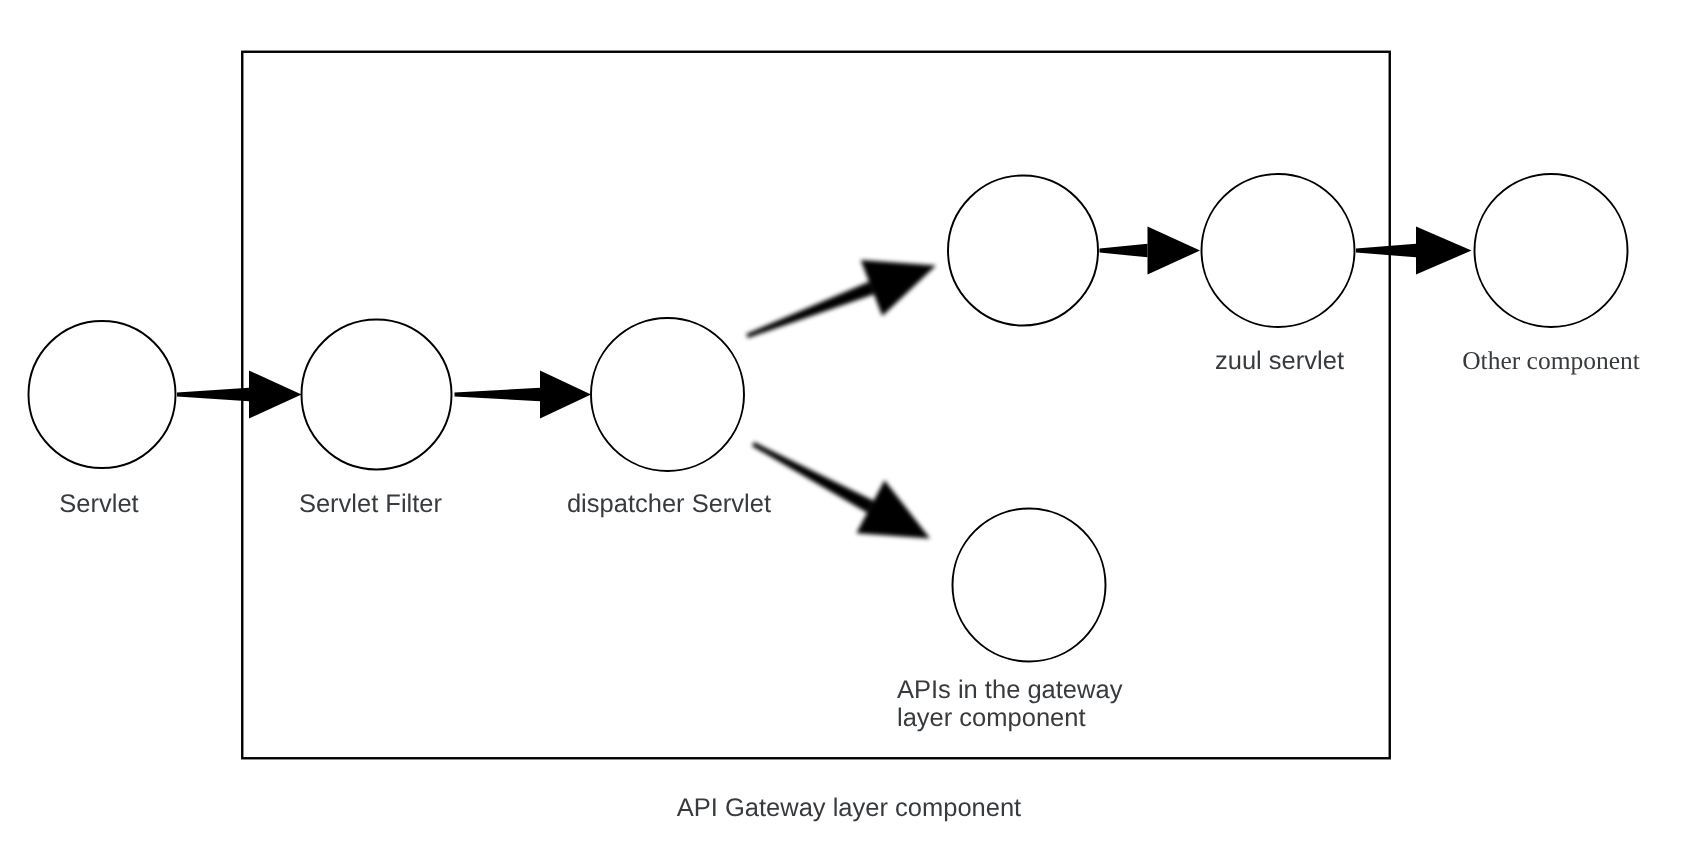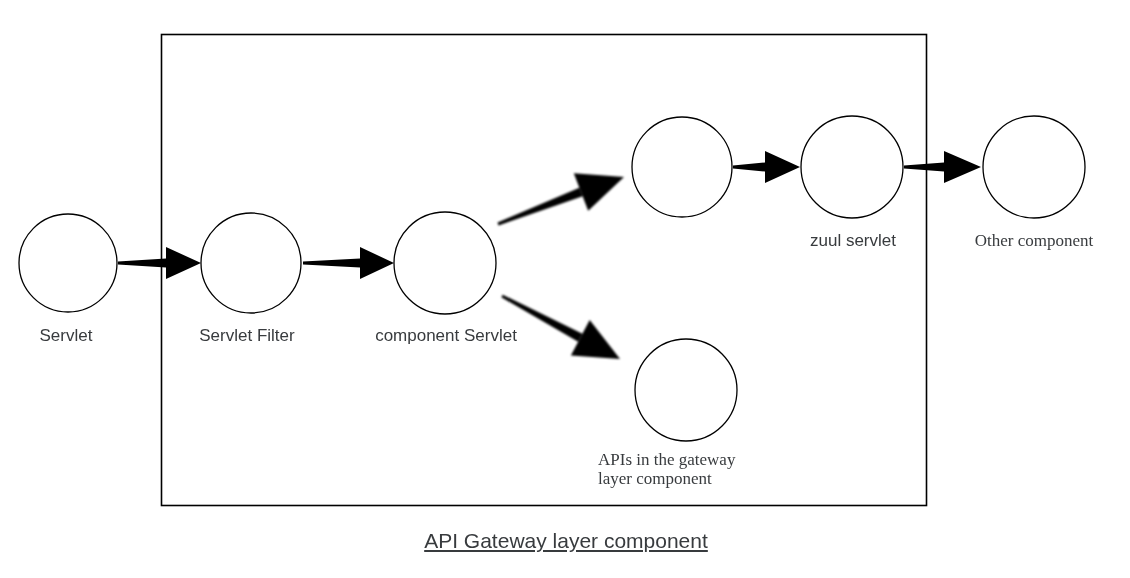--- a/index.html
+++ b/index.html
@@ -24,29 +24,27 @@
     position: absolute;
     color: #383b3e;
     font-size: 17px;
     line-height: 19px;
     text-align: center;
     white-space: nowrap;
   }
   .node-label.wrap {
     white-space: normal;
     text-align: left;
-    font-family: Liberation Serif, serif;
   }
   .boundary-label {
     position: absolute;
     color: #383b3e;
-    font-size: 21px;
+    font-size: 17px;
     text-align: center;
     white-space: nowrap;
-    text-decoration: underline;
   }
 </style>
 </head>
 <body>
 
 <div class="canvas">
 
   <svg class="diagram-svg" width="1130" height="578" viewBox="0 0 1130 578">
     <defs>
       <filter id="softblur" x="-20%" y="-20%" width="140%" height="140%">
@@ -92,21 +90,21 @@
     <g fill="#000000">
       <polygon points="904,165.6 944,162.5 944,171.5 904,168.4"></polygon>
       <polygon points="944,151 981,167 944,183"></polygon>
     </g>
   </svg>
 
   <div class="node-label" style="left:16px; top:326px; width:100px;">Servlet</div>
 
   <div class="node-label" style="left:172px; top:326px; width:150px;">Servlet Filter</div>
 
-  <div class="node-label" style="left:346px; top:326px; width:200px;">component Servlet</div>
+  <div class="node-label" style="left:346px; top:326px; width:200px;">dispatcher Servlet</div>
 
 
   <div class="node-label" style="left:778px; top:231px; width:150px;">zuul servlet</div>
 
   <div class="node-label" style="left:954px; top:231px; width:160px;font-family:Liberation Serif, serif;">Other component</div>
 
   <div class="node-label wrap" style="left:598px; top:450px; width:160px;">APIs in the gateway layer component</div>
 
   <div class="boundary-label" style="left:416px; top:529px; width:300px;">API Gateway layer component</div>
 

